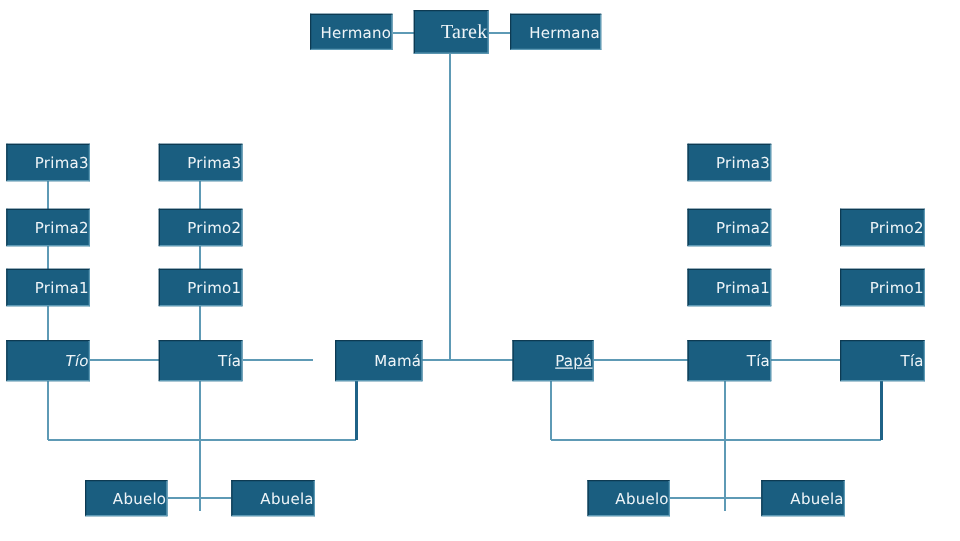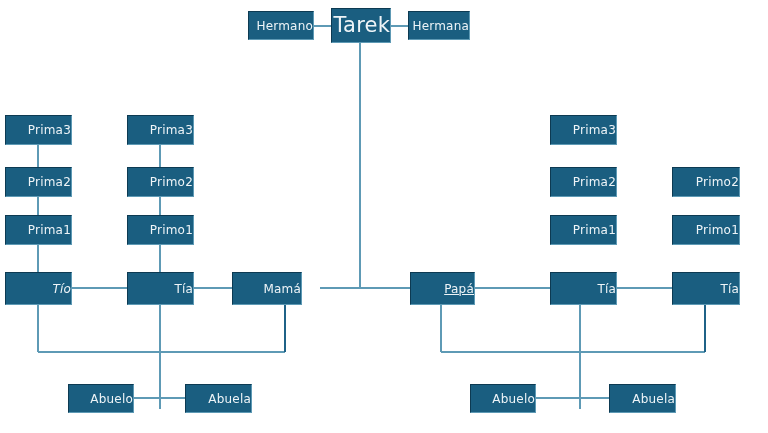--- a/index.html
+++ b/index.html
@@ -41,21 +41,22 @@
     align-items: center;
     justify-content: flex-end;
     font-size: 12px;
     line-height: 1;
     letter-spacing: 0.2px;
     text-align: center;
     white-space: nowrap;
     user-select: none;
   }
   .node.root {
-    font-size: 21px;
+    font-size: 16px;
+    font-family: Liberation Serif, serif;
   }
   .node-label {
     display: block;
   }
 </style>
 </head>
 <body>
 
 <div id="diagram-root">
 
@@ -89,21 +90,21 @@
       </g>
   </svg>
 
   <div id="node-layer">
       <div class="node" style="left: 248px; top: 11px; width: 66px; height: 29px;">
         <span class="node-label">Hermano</span>
       </div>
       <div class="node root" style="left: 331px; top: 8px; width: 60px; height: 35px;">
         <span class="node-label">Tarek</span>
       </div>
-      <div class="node" style="left: 408px; top: 11px; width: 62px; height: 29px;">
+      <div class="node" style="left: 408px; top: 11px; width: 73px; height: 29px;">
         <span class="node-label">Hermana</span>
       </div>
       <div class="node" style="left: 5px; top: 115px; width: 67px; height: 30px;">
         <span class="node-label">Prima3</span>
       </div>
       <div class="node" style="left: 5px; top: 167px; width: 67px; height: 30px;">
         <span class="node-label">Prima2</span>
       </div>
       <div class="node" style="left: 5px; top: 215px; width: 67px; height: 30px;">
         <span class="node-label">Prima1</span>
@@ -116,21 +117,21 @@
       </div>
       <div class="node" style="left: 127px; top: 167px; width: 67px; height: 30px;">
         <span class="node-label">Primo2</span>
       </div>
       <div class="node" style="left: 127px; top: 215px; width: 67px; height: 30px;">
         <span class="node-label">Primo1</span>
       </div>
       <div class="node" style="left: 127px; top: 272px; width: 67px; height: 33px;">
         <span class="node-label">Tía</span>
       </div>
-      <div class="node" style="left: 232px; top: 272px; width: 70px; height: 33px;">
+      <div class="node" style="left: 268px; top: 272px; width: 70px; height: 33px;">
         <span class="node-label">Mamá</span>
       </div>
       <div class="node" style="left: 410px; top: 272px; width: 65px; height: 33px; text-decoration: underline;">
         <span class="node-label">Papá</span>
       </div>
       <div class="node" style="left: 550px; top: 115px; width: 67px; height: 30px;">
         <span class="node-label">Prima3</span>
       </div>
       <div class="node" style="left: 550px; top: 167px; width: 67px; height: 30px;">
         <span class="node-label">Prima2</span>

